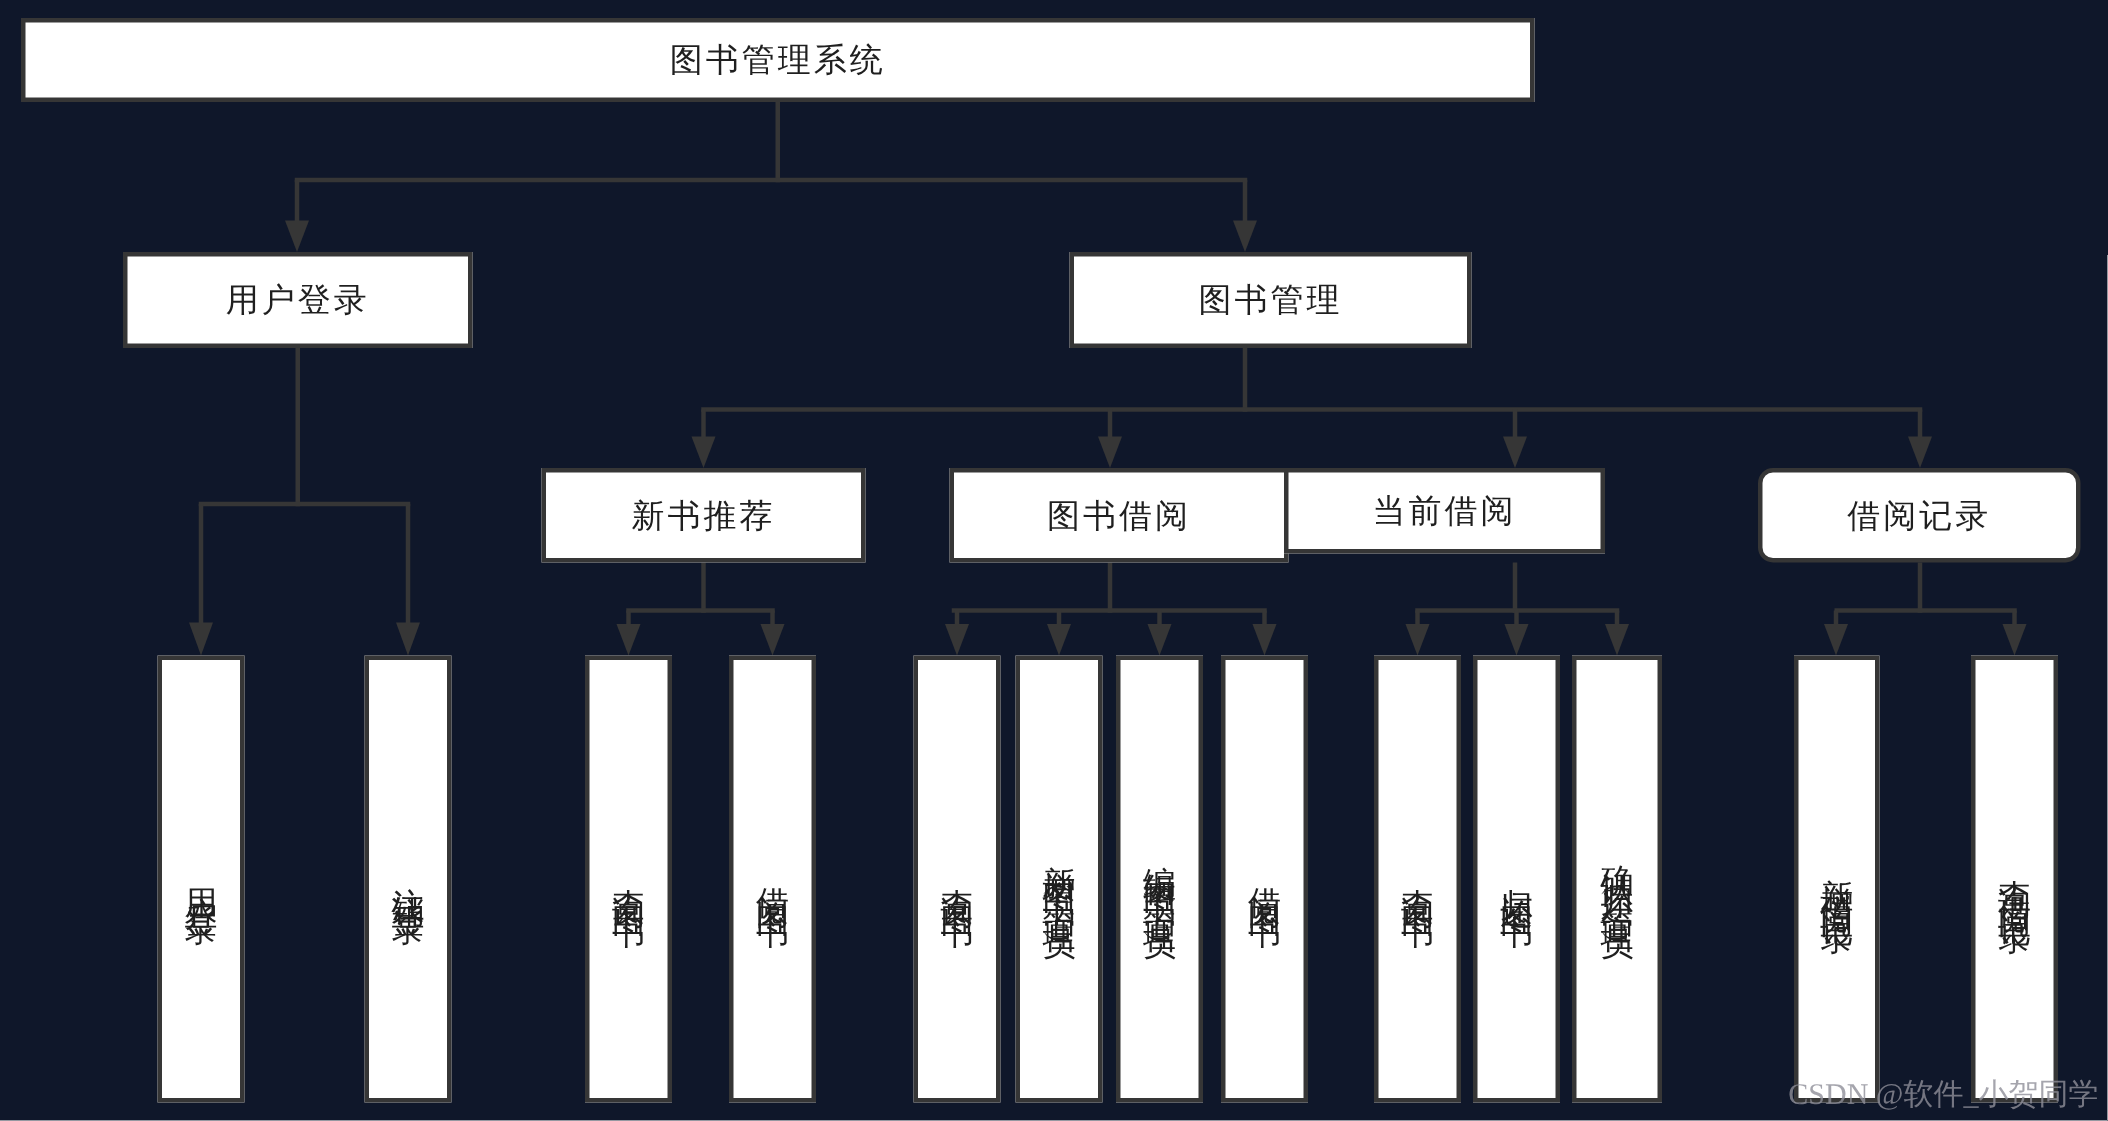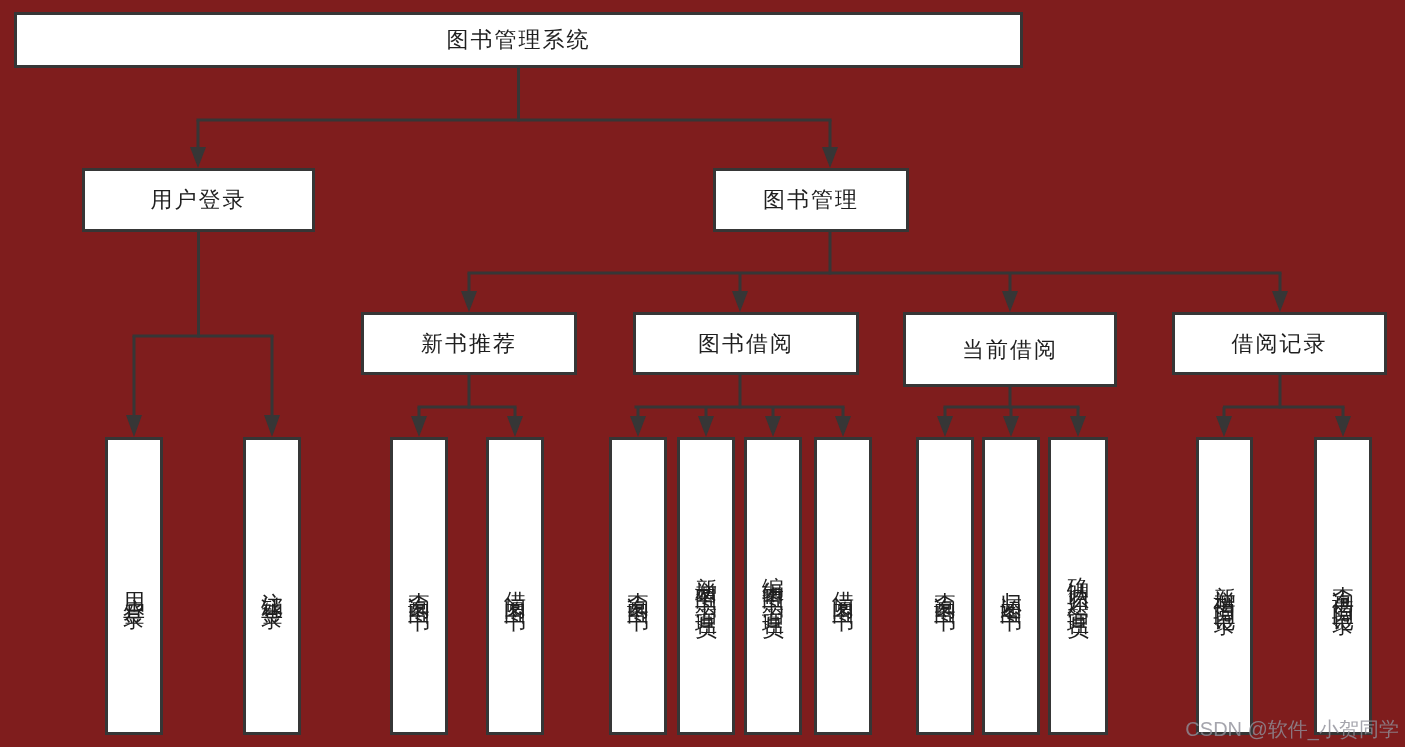--- a/index.html
+++ b/index.html
@@ -1,20 +1,20 @@
 <!DOCTYPE html>
 <html><head>
 <meta charset="utf-8">
 <style>
   html,body{margin:0;padding:0;background:#ffffff;}
   #stage{
     position:relative;
     width:1405px;height:747px;
-    background:#7f1d1d;
-    font-family:Liberation Sans, sans-serif;
+    background:#0f172a;
+    font-family:Liberation Serif, serif;
     overflow:hidden;
   }
   #connectors{position:absolute;left:0;top:0;width:1405px;height:747px;}
   .node{
     position:absolute;
     box-sizing:border-box;
     border:3px solid #363636;
     background:#ffffff;
     display:flex;align-items:center;justify-content:center;
     color:#1f1f1f;
@@ -115,34 +115,34 @@
     </g>
   </svg>
 
   <div class="node root" style="left:14px;top:12px;width:1009px;height:56px;">
     <span>图书管理系统</span>
   </div>
 
   <div class="node hnode" style="left:82px;top:168px;width:233px;height:64px;">
     <span>用户登录</span>
   </div>
-  <div class="node hnode" style="left:713px;top:168px;width:196px;height:64px;">
+  <div class="node hnode" style="left:713px;top:168px;width:268px;height:64px;">
     <span>图书管理</span>
   </div>
 
   <div class="node hnode" style="left:361px;top:312px;width:216px;height:63px;align-items:center;">
     <span>新书推荐</span>
   </div>
   <div class="node hnode" style="left:633px;top:312px;width:226px;height:63px;">
     <span>图书借阅</span>
   </div>
-  <div class="node hnode" style="left:903px;top:312px;width:214px;height:75px;">
+  <div class="node hnode" style="left:856px;top:312px;width:214px;height:57px;">
     <span>当前借阅</span>
   </div>
-  <div class="node hnode" style="left:1172px;top:312px;width:215px;height:63px;">
+  <div class="node hnode" style="left:1172px;top:312px;width:215px;height:63px;border-radius:10px;">
     <span>借阅记录</span>
   </div>
 
   <div class="node leaf" style="left:105px;top:437px;width:58px;height:298px;">
     <span>用户登录</span>
   </div>
   <div class="node leaf" style="left:243px;top:437px;width:58px;height:298px;">
     <span>注销登录</span>
   </div>
   <div class="node leaf" style="left:390px;top:437px;width:58px;height:298px;">

